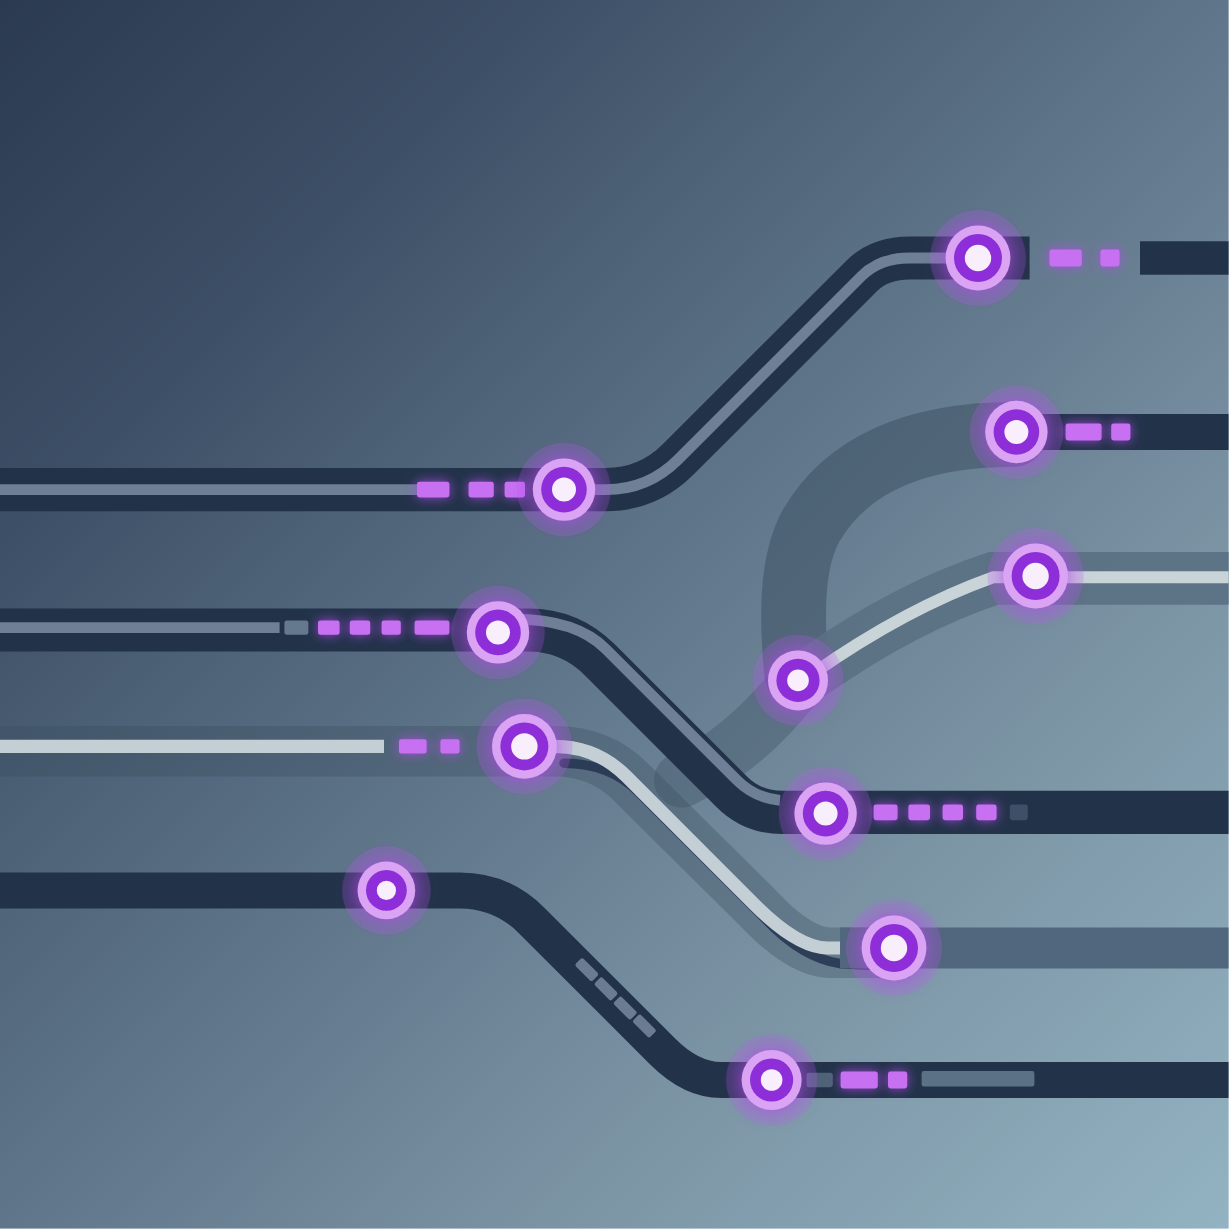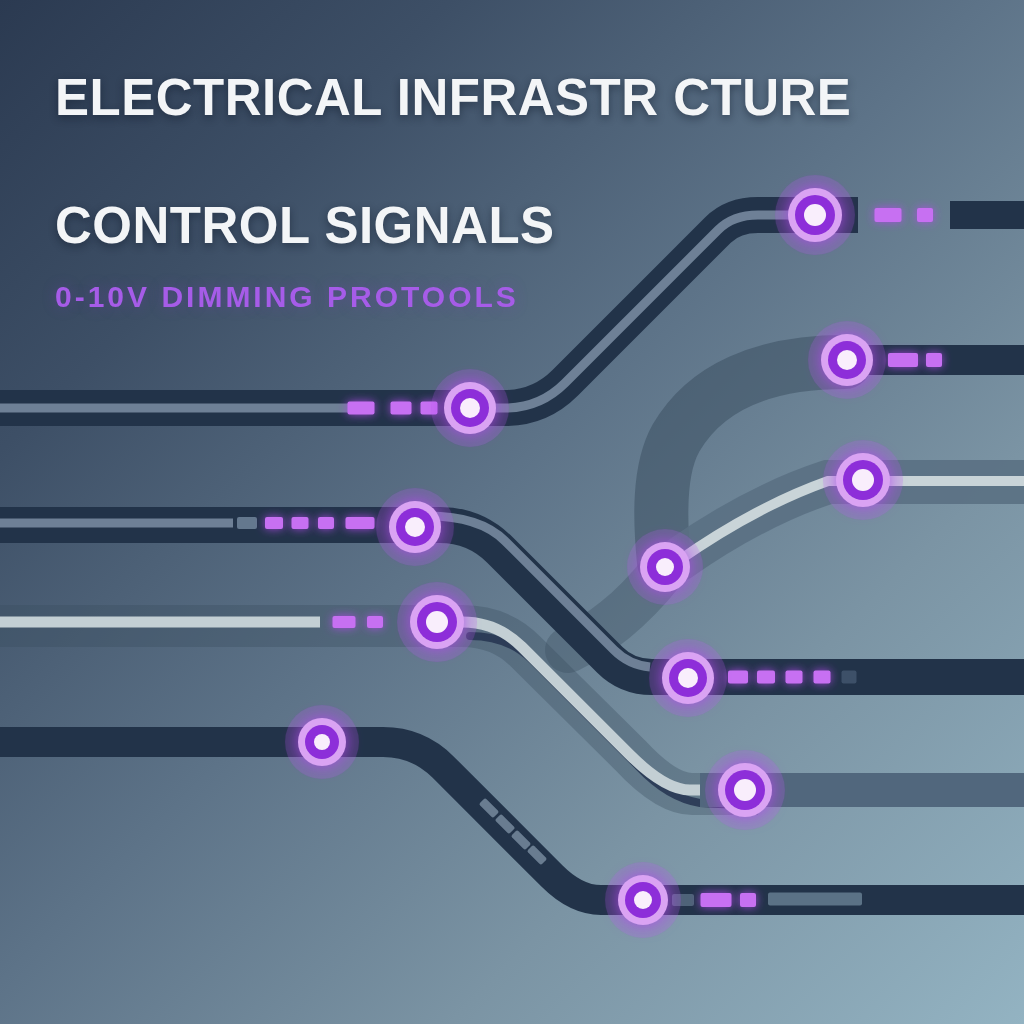--- a/index.html
+++ b/index.html
@@ -159,19 +159,14 @@
         </g>
         <g>
           <circle cx="643" cy="900" r="38" fill="rgba(185,85,240,0.22)"></circle>
           <circle cx="643" cy="900" r="25" fill="#daa3f3" filter="url(#nodeGlow)"></circle>
           <circle cx="643" cy="900" r="18" fill="#8d2ed9"></circle>
           <circle cx="643" cy="900" r="9" fill="#f9eefc"></circle>
         </g>
       </g>
   </svg>
 
-  <div class="text-block">
-    <div class="poster-title"><span>ELECTRICAL INFRASTR CTURE</span><br>
-    <span>CONTROL SIGNALS</span></div>
-    <div class="poster-subtitle">0-10V DIMMING PROTOOLS</div>
-  </div>
 
 </div>
 
 </body></html>

